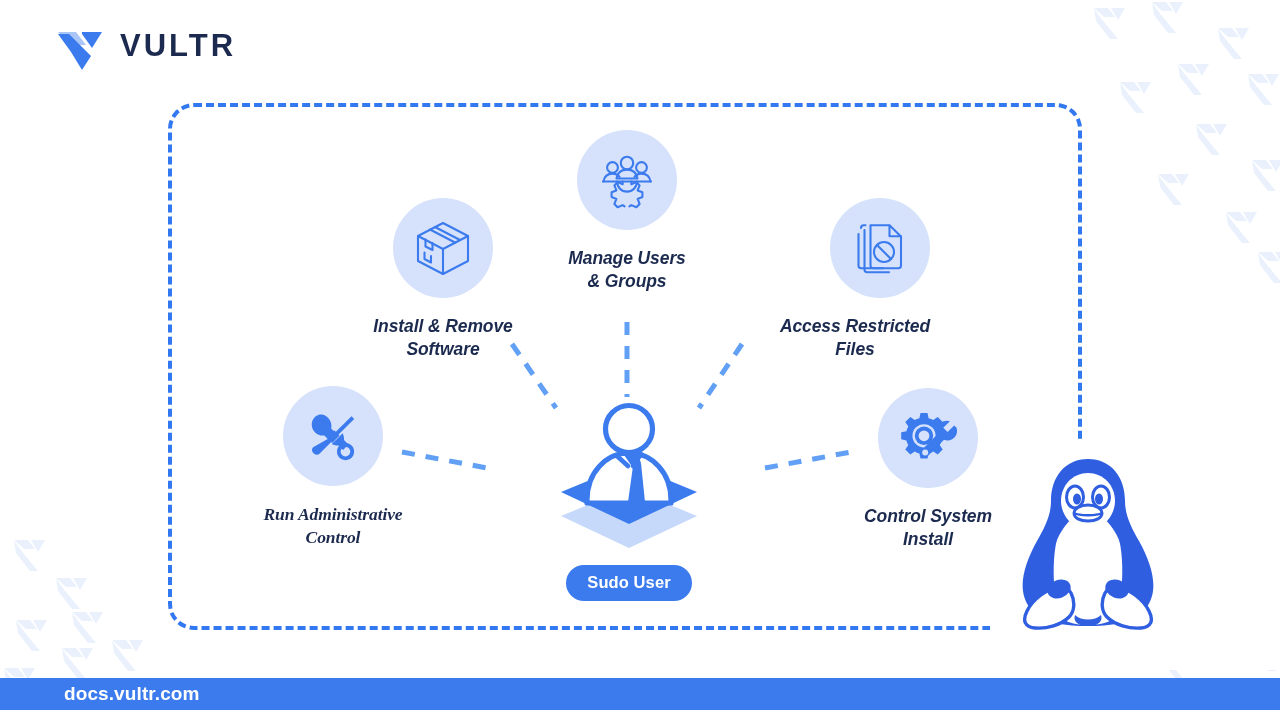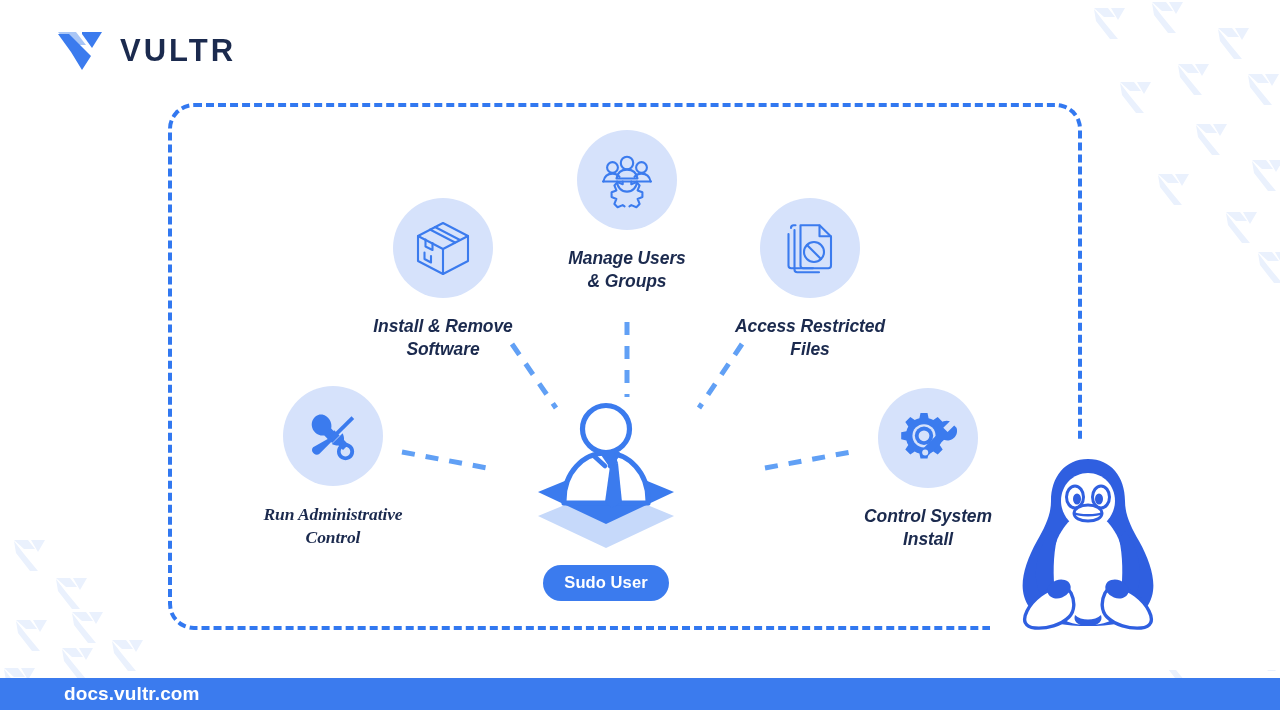--- a/index.html
+++ b/index.html
@@ -25,21 +25,20 @@
     width: 1280px; height: 710px;
     pointer-events: none;
   }
 
   
   #brand {
     position: absolute;
     left: 56px;
     top: 28px;
     display: flex;
-    align-items: center;
     gap: 16px;
   }
   #brand-mark { width: 48px; height: 46px; display: block; }
   #brand-name {
     font-size: 31px;
     font-weight: 700;
     letter-spacing: 3.0px;
     color: #1b2a4e;
     font-family: "Liberation Sans", sans-serif;
   }
@@ -99,21 +98,21 @@
     font-weight: 700;
     font-style: italic;
     color: #1b2a4e;
     text-align: center;
     letter-spacing: -0.1px;
   }
 
   
   #center {
     position: absolute;
-    left: 606px;
+    left: 629px;
     top: 402px;
     margin-left: -120px;
     width: 240px;
     display: flex;
     flex-direction: column;
     align-items: center;
   }
   #center-figure { display: block; }
   #sudo-badge {
     margin-top: 5px;
@@ -251,21 +250,21 @@
         <path d="M11.5 19.5 L11.5 26.5 L18.5 30 L18.5 23"></path>
         <path d="M10.5 32.5 L10.5 39 L17 42.5 L17 36"></path>
       </svg>
     </div>
     <div class="node-label">
       <span>Install &amp; Remove</span><br>
       <span>Software</span>
     </div>
   </div>
 
-  <div class="node" style="left:810px; top:198px;">
+  <div class="node" style="left:810px; top:198px;align-items:flex-end;">
     <div class="node-icon">
       <svg width="54" height="58" viewBox="0 0 54 58" xmlns="http://www.w3.org/2000/svg" fill="none" stroke="#3b7bee" stroke-width="2.1" stroke-linejoin="round" stroke-linecap="round">
         <path d="M8 9 C8 7.5 9.2 6.3 10.7 6.3 L12.5 6.3 M5.5 15 L5.5 46.5 C5.5 48 6.7 49.2 8.2 49.2 L30 49.2"></path>
         <path d="M11.5 11 L11.5 50.5 C11.5 52 12.7 53.2 14.2 53.2 L36 53.2"></path>
         <path d="M17.5 6.3 L36.5 6.3 L48 17.5 L48 46.5 C48 48 46.8 49.2 45.3 49.2 L20.2 49.2 C18.7 49.2 17.5 48 17.5 46.5 Z"></path>
         <path d="M36.5 6.5 L36.5 17.3 L47.8 17.3"></path>
         <circle cx="31" cy="33" r="10"></circle>
         <path d="M24 26 L38 40"></path>
       </svg>
     </div>

